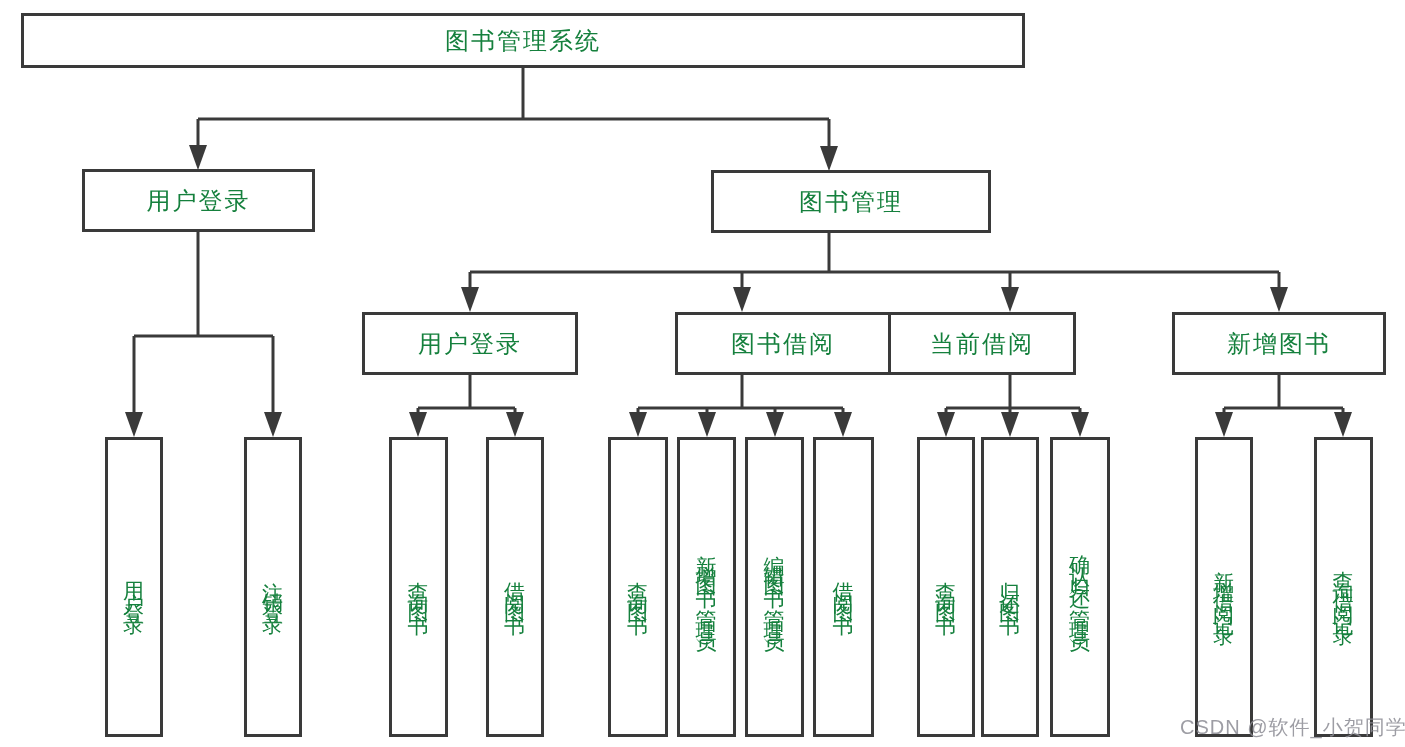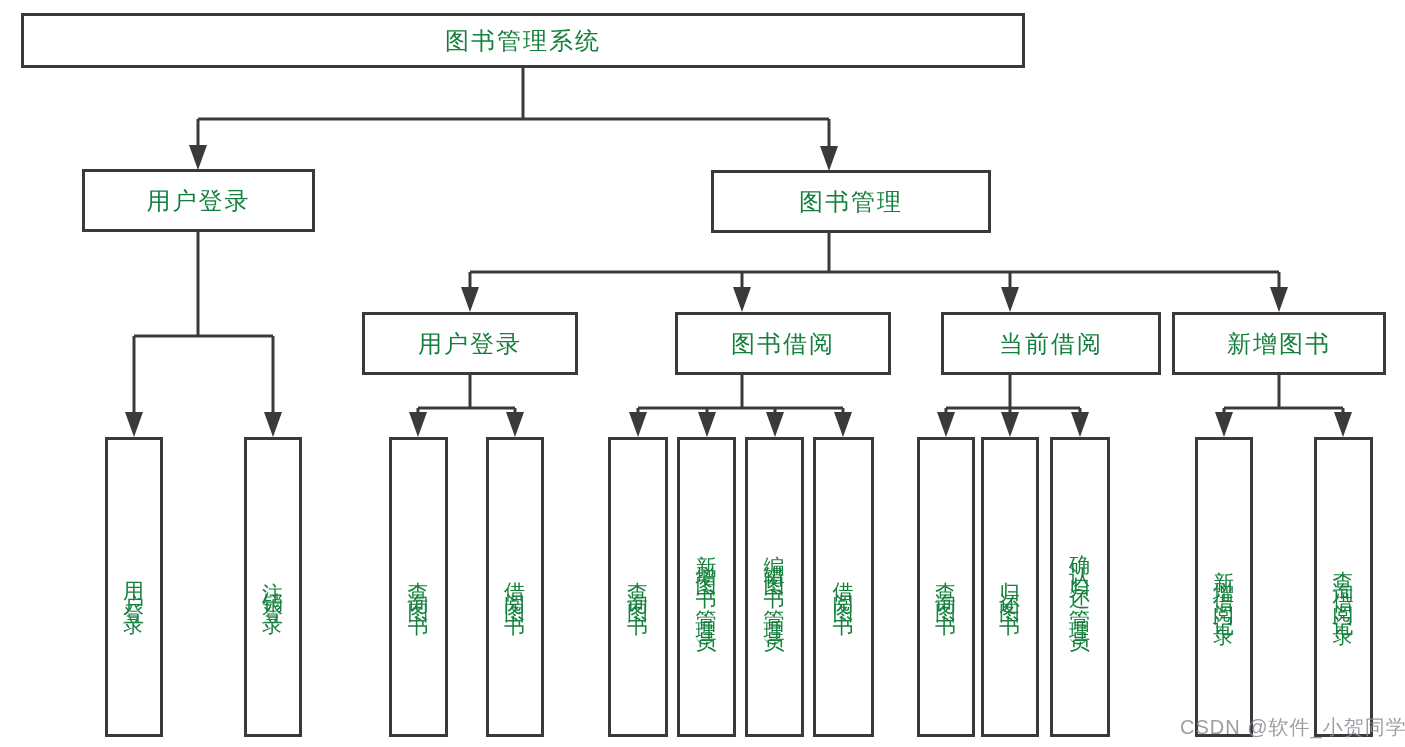--- a/index.html
+++ b/index.html
@@ -145,21 +145,21 @@
   <div class="node h" style="left:711px; top:170px; width:280px; height:63px;">
     <span class="label">图书管理</span>
   </div>
 
   <div class="node h" style="left:362px; top:312px; width:216px; height:63px;">
     <span class="label">用户登录</span>
   </div>
   <div class="node h" style="left:633px; top:312px; width:216px; height:63px;margin-left:42px;">
     <span class="label">图书借阅</span>
   </div>
-  <div class="node h" style="left:941px; top:312px; width:220px; height:63px;font-family:Liberation Serif, serif;">
+  <div class="node h" style="left:888px; top:312px; width:188px; height:63px;font-family:Liberation Serif, serif;">
     <span class="label">当前借阅</span>
   </div>
   <div class="node h" style="left:1172px; top:312px; width:214px; height:63px;">
     <span class="label">新增图书</span>
   </div>
 
   <div class="node v" style="left:105px; top:437px; width:58px; height:300px;">
     <span class="vtext">用户登录</span>
   </div>
   <div class="node v" style="left:244px; top:437px; width:58px; height:300px;">

